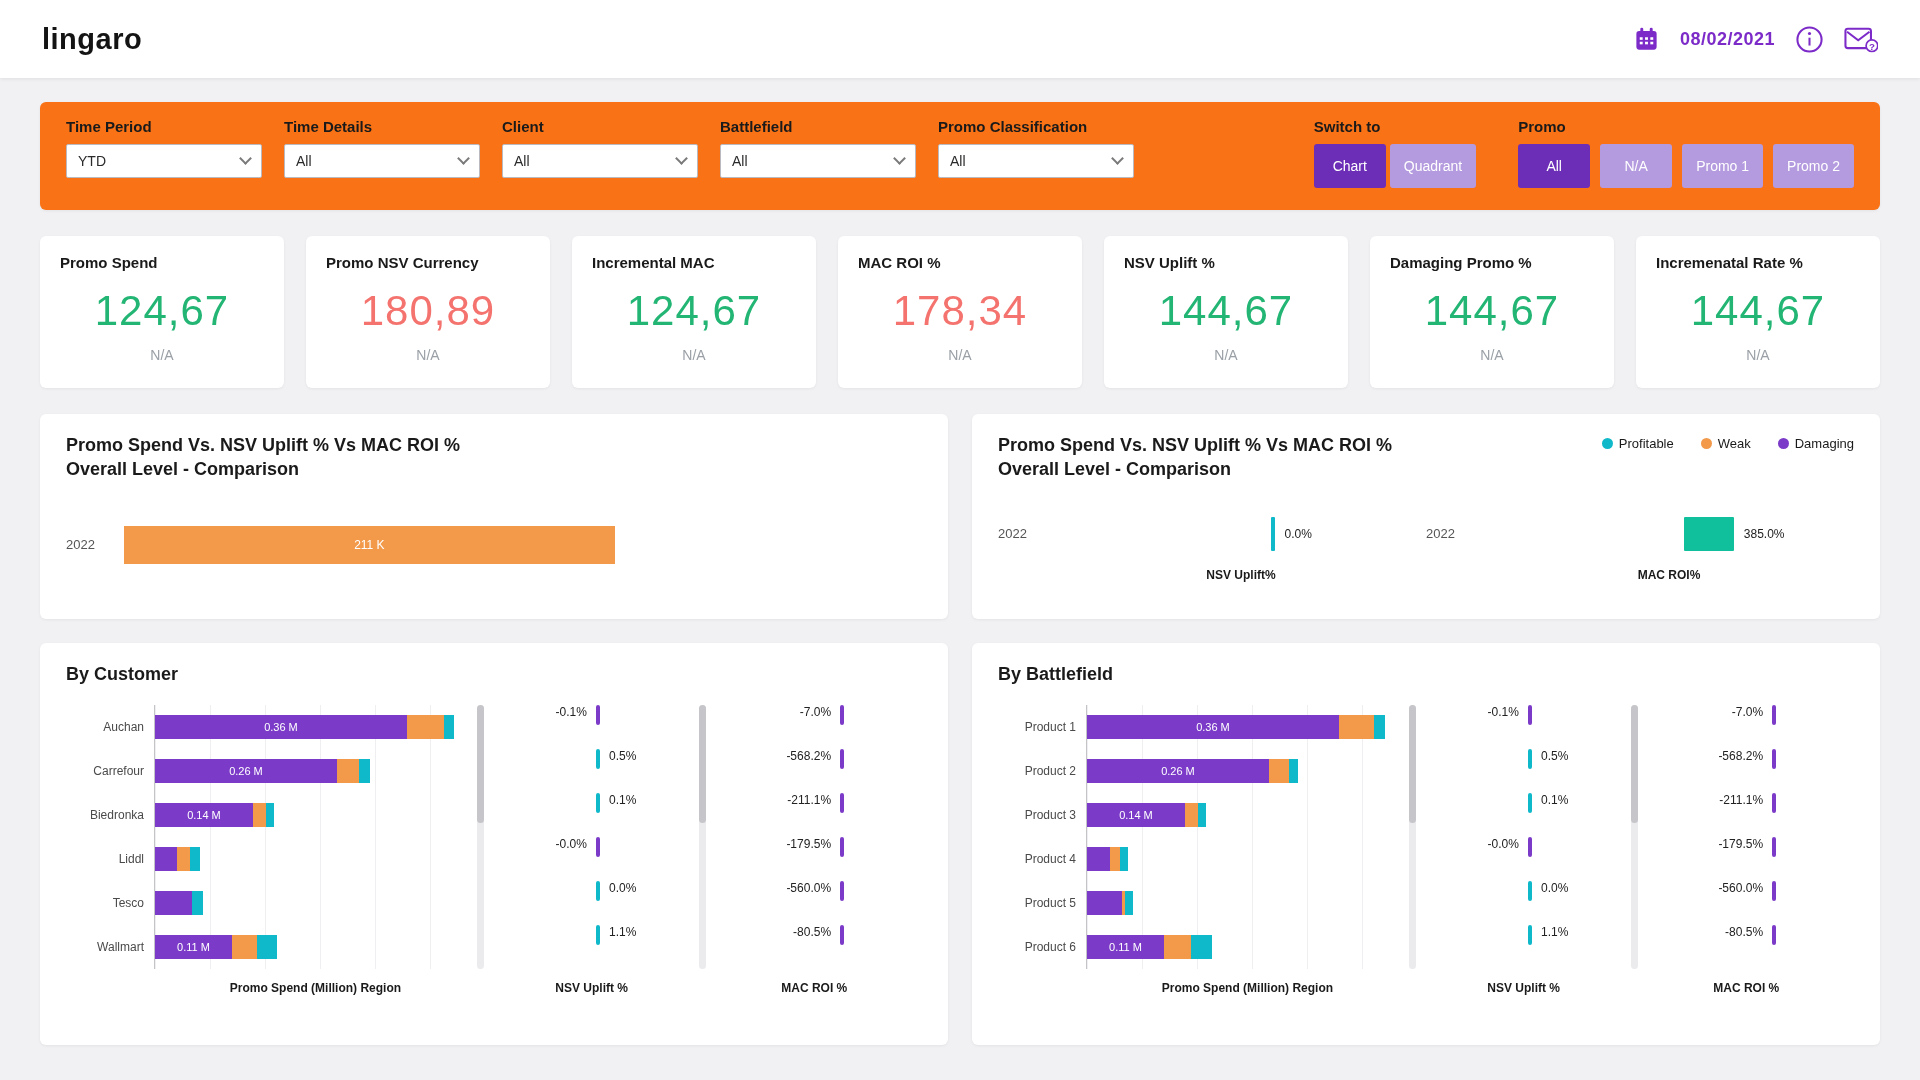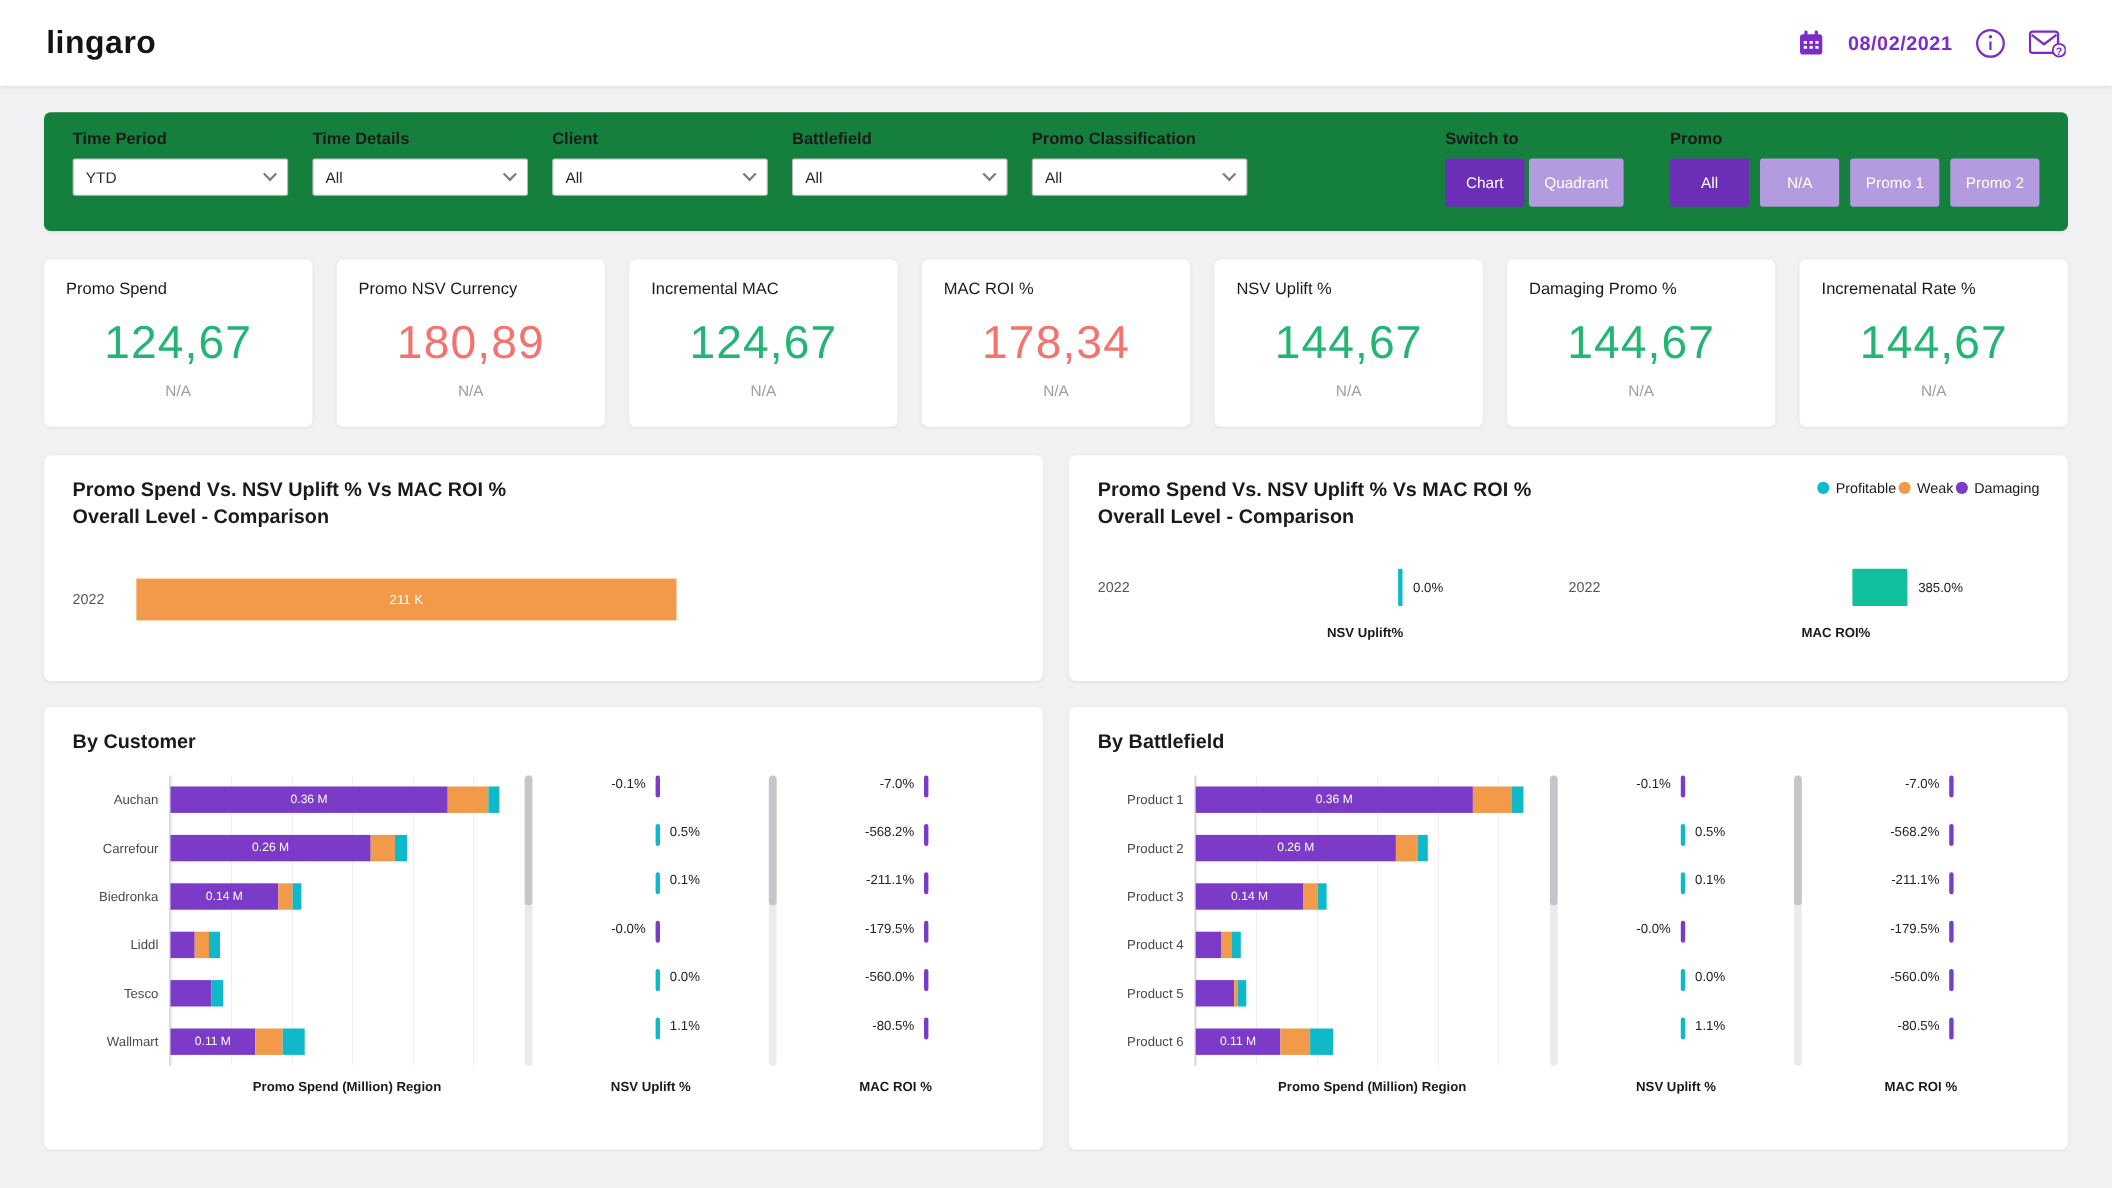--- a/index.html
+++ b/index.html
@@ -10,50 +10,50 @@
   .logo{font-size:29px;font-weight:600;letter-spacing:.5px;color:#141414}
   .page-title{margin-left:56px;font-size:21px;letter-spacing:.3px}
   .t-bold{color:#7c2bc9;font-weight:700}
   .t-sep{color:#8a46cf;font-weight:700;margin:0 4px}
   .t-light{color:#8a46cf;font-weight:400}
   .header-right{margin-left:auto;display:flex;align-items:center;gap:20px}
   .date{color:#7c2bc9;font-weight:700;font-size:18px;letter-spacing:.5px}
   .icon-btn{display:flex;align-items:center;cursor:pointer}
 
   .main{padding:24px 40px 0}
-  .filter-card{background:#15803d;border-radius:6px;box-shadow:0 1px 3px rgba(0,0,0,.06);padding:16px 26px 22px;display:flex;align-items:flex-start}
+  .filter-card{background:#f97316;border-radius:6px;box-shadow:0 1px 3px rgba(0,0,0,.06);padding:16px 26px 22px;display:flex;align-items:flex-start}
   .filter-items{display:flex;gap:22px}
   .filter-group{width:196px}
   .filter-label{font-size:15px;font-weight:700;margin-bottom:9px;white-space:nowrap}
   .select-box{height:34px;border:1px solid #b9b9bf;border-radius:2px;background:#fff;display:flex;align-items:center;justify-content:space-between;padding:0 11px;cursor:pointer}
   .select-value{font-size:14px;color:#2a2a2a}
   .chev{width:9px;height:9px;border-right:2px solid #7a7a7a;border-bottom:2px solid #7a7a7a;transform:rotate(45deg);margin-top:-5px}
   .btn-group{margin-left:auto}
   .promo-group{margin-left:42px}
   .btn-row{display:flex;gap:4px}
   .promo-group .btn-row{gap:10px}
   .pill-btn{height:44px;padding:0 14px;display:flex;align-items:center;justify-content:center;font-size:14px;color:#fff;background:#b49ade;border-radius:3px;cursor:pointer;min-width:72px}
   .pill-btn.active{background:#6c2eb6}
 
   .kpi-row{display:grid;grid-template-columns:repeat(7,1fr);gap:22px;margin-top:26px}
   .kpi-card{background:#fff;border-radius:6px;box-shadow:0 1px 3px rgba(0,0,0,.06);padding:18px 20px;height:152px}
-  .kpi-label{font-size:15px;font-weight:400;white-space:nowrap}
+  .kpi-label{font-size:15px;font-weight:700;white-space:nowrap}
   .kpi-value{text-align:center;font-size:42px;margin-top:16px;letter-spacing:1px}
   .kpi-sub{text-align:center;font-size:14px;color:#9aa0a6;margin-top:12px}
 
   .mid-row{display:grid;grid-template-columns:1fr 1fr;gap:24px;margin-top:26px}
   .card{background:#fff;border-radius:6px;box-shadow:0 1px 3px rgba(0,0,0,.06);padding:20px 26px}
   .mid-card{height:205px}
   .card-title{font-size:18px;font-weight:700;line-height:1.32}
   .overall-bar-row{display:flex;align-items:center;margin-top:44px}
   .ybar-cat{width:58px;font-size:13px;color:#555}
   .stacked-track{flex:1;height:38px;display:flex}
   .seg{display:flex;align-items:center;justify-content:center;color:#fff;font-size:12px}
   .mid-head{display:flex;align-items:flex-start}
-  .legend{margin-left:auto;display:flex;gap:2px;align-items:center;padding-top:2px}
+  .legend{margin-left:auto;display:flex;gap:27px;align-items:center;padding-top:2px}
   .legend-item{display:flex;align-items:center;gap:6px}
   .legend-dot{width:11px;height:11px;border-radius:50%}
   .legend-label{font-size:13px}
   .metric-panels{display:flex;margin-top:34px}
   .metric-panel{flex:1}
   .metric-row{display:flex;align-items:center}
   .metric-plot{flex:1;position:relative;height:36px}
   .metric-bar{position:absolute;top:1px;height:34px;border-radius:1px}
   .metric-value{position:absolute;top:50%;transform:translateY(-50%);font-size:12px;color:#222;white-space:nowrap}
   .metric-axis{font-size:12px;font-weight:700;text-align:center;margin-top:16px;padding-left:58px}

